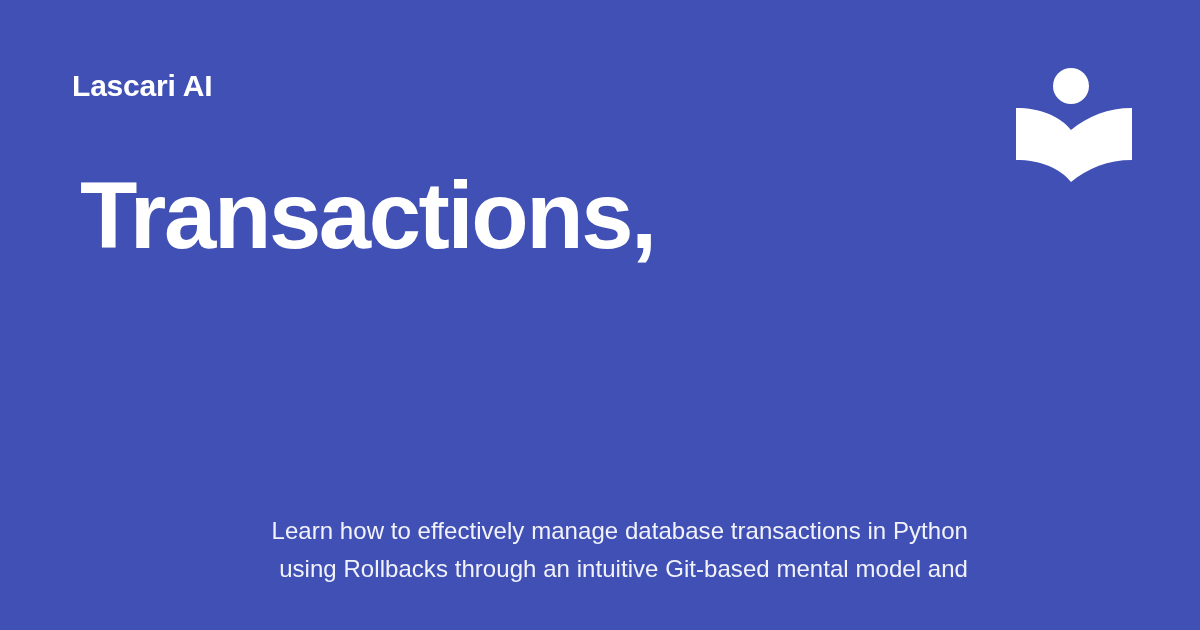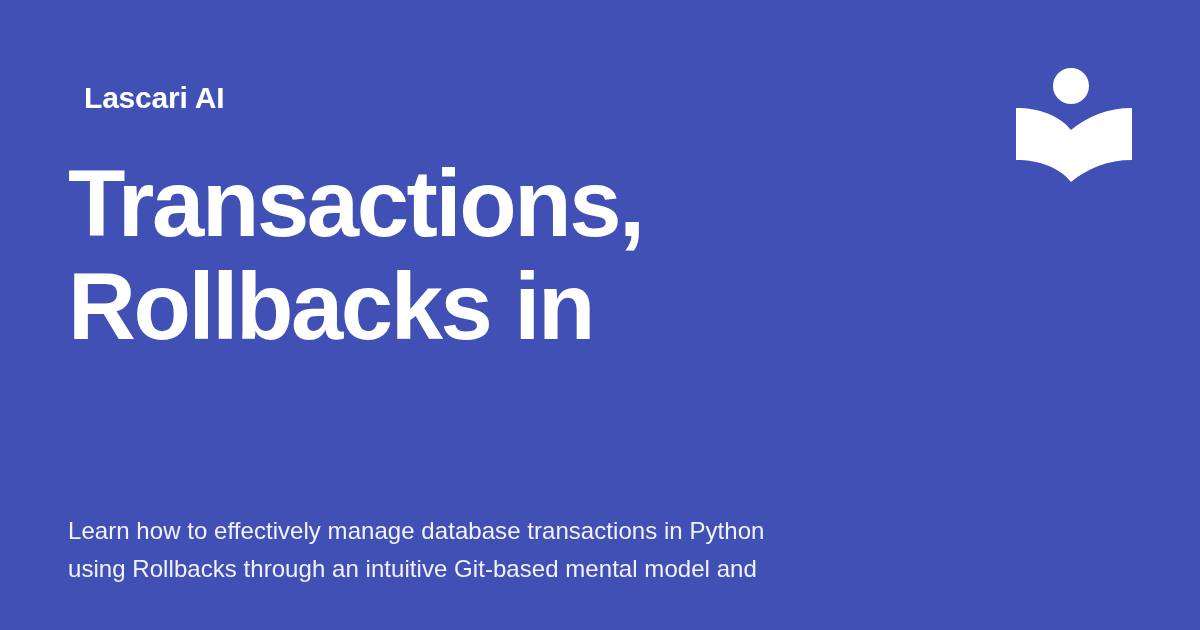--- a/index.html
+++ b/index.html
@@ -37,21 +37,21 @@
     align-items: flex-start;
     justify-content: space-between;
   }
 
   .brand-name {
     font-size: 30px;
     font-weight: 700;
     line-height: 1.0;
     letter-spacing: -0.2px;
     color: #ffffff;
-    margin: 16px;
+    margin: 4px;
     padding-top: 7px;
     white-space: nowrap;
   }
 
   
   .logo-mark {
     width: 116px;
     height: 122px;
     flex: 0 0 auto;
     display: block;
@@ -63,21 +63,21 @@
     width: 116px;
     height: 122px;
   }
 
   
   .headline {
     position: absolute;
     left: 68px;
     top: 152px;
     width: 880px;
-    margin: 0;
+    margin: 12px;
     padding: 0;
     color: #ffffff;
     font-size: 94px;
     font-weight: 700;
     line-height: 103px;
     letter-spacing: -2.4px;
   }
 
   .headline .hl-line {
     display: block;
@@ -95,20 +95,21 @@
     color: #f2f3fa;
     font-size: 24px;
     font-weight: 400;
     line-height: 38px;
     letter-spacing: 0.05px;
   }
 
   .subtitle .sub-line {
     display: block;
     white-space: nowrap;
+    text-align: right;
   }
 </style>
 </head>
 <body>
 
 <div class="card">
 
   <div class="brand-row">
 
     <div class="brand-name">Lascari AI</div>
@@ -129,21 +130,20 @@
                  L 55 118
                  C 72 104 92 96 116 96
                  Z" fill="#ffffff"></path>
       </svg>
     </div>
 
   </div>
 
   <h1 class="headline">
     <span class="hl-line">Transactions,</span>
-    <span class="hl-line">Rollbacks in</span>
   </h1>
 
   <p class="subtitle">
     <span class="sub-line">Learn how to effectively manage database transactions in Python</span>
     <span class="sub-line">using Rollbacks through an intuitive Git-based mental model and</span>
   </p>
 
 </div>
 
 </body></html>

